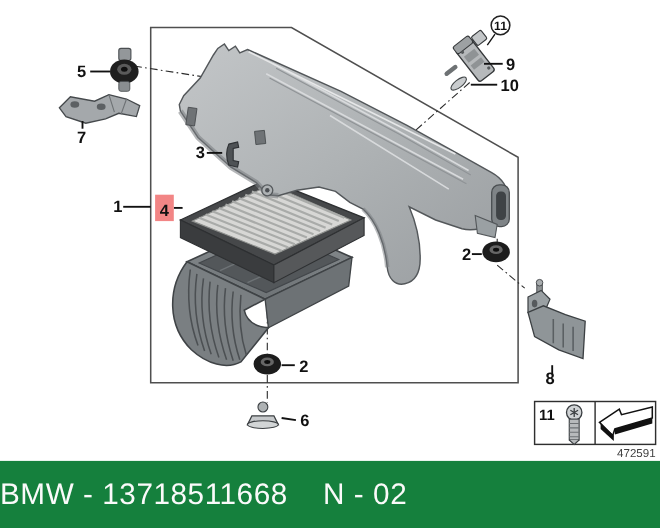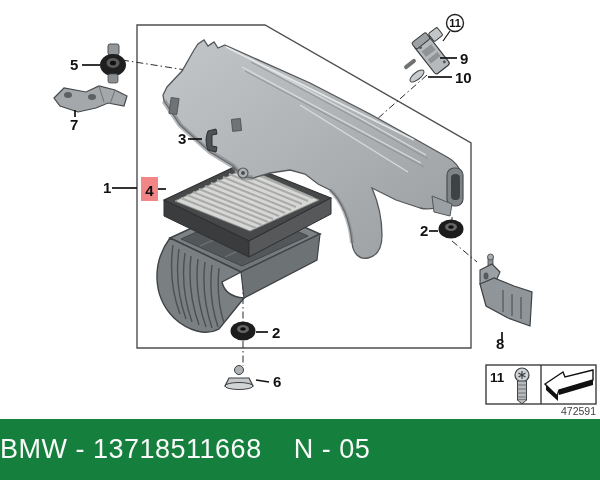--- a/index.html
+++ b/index.html
@@ -192,16 +192,16 @@
       <polygon points="593,370 565,377 563,372 545,384 557,396 559,390 593,380" fill="#ffffff" stroke="#111" stroke-width="1.4"></polygon>
       <polygon points="559,390 593,380 593,385 559,395" fill="#111"></polygon>
       <polygon points="546,385 558,396 558,401 546,390" fill="#111"></polygon>
     </g>
     <text class="fig-num" x="596" y="415" text-anchor="end">472591</text>
   </g>
 </svg>
 
 <div class="footer">
   <span>BMW - 13718511668</span>
-  <span>N - 05</span>
+  <span>N - 02</span>
 </div>
 
 </div>
 
 </body></html>

